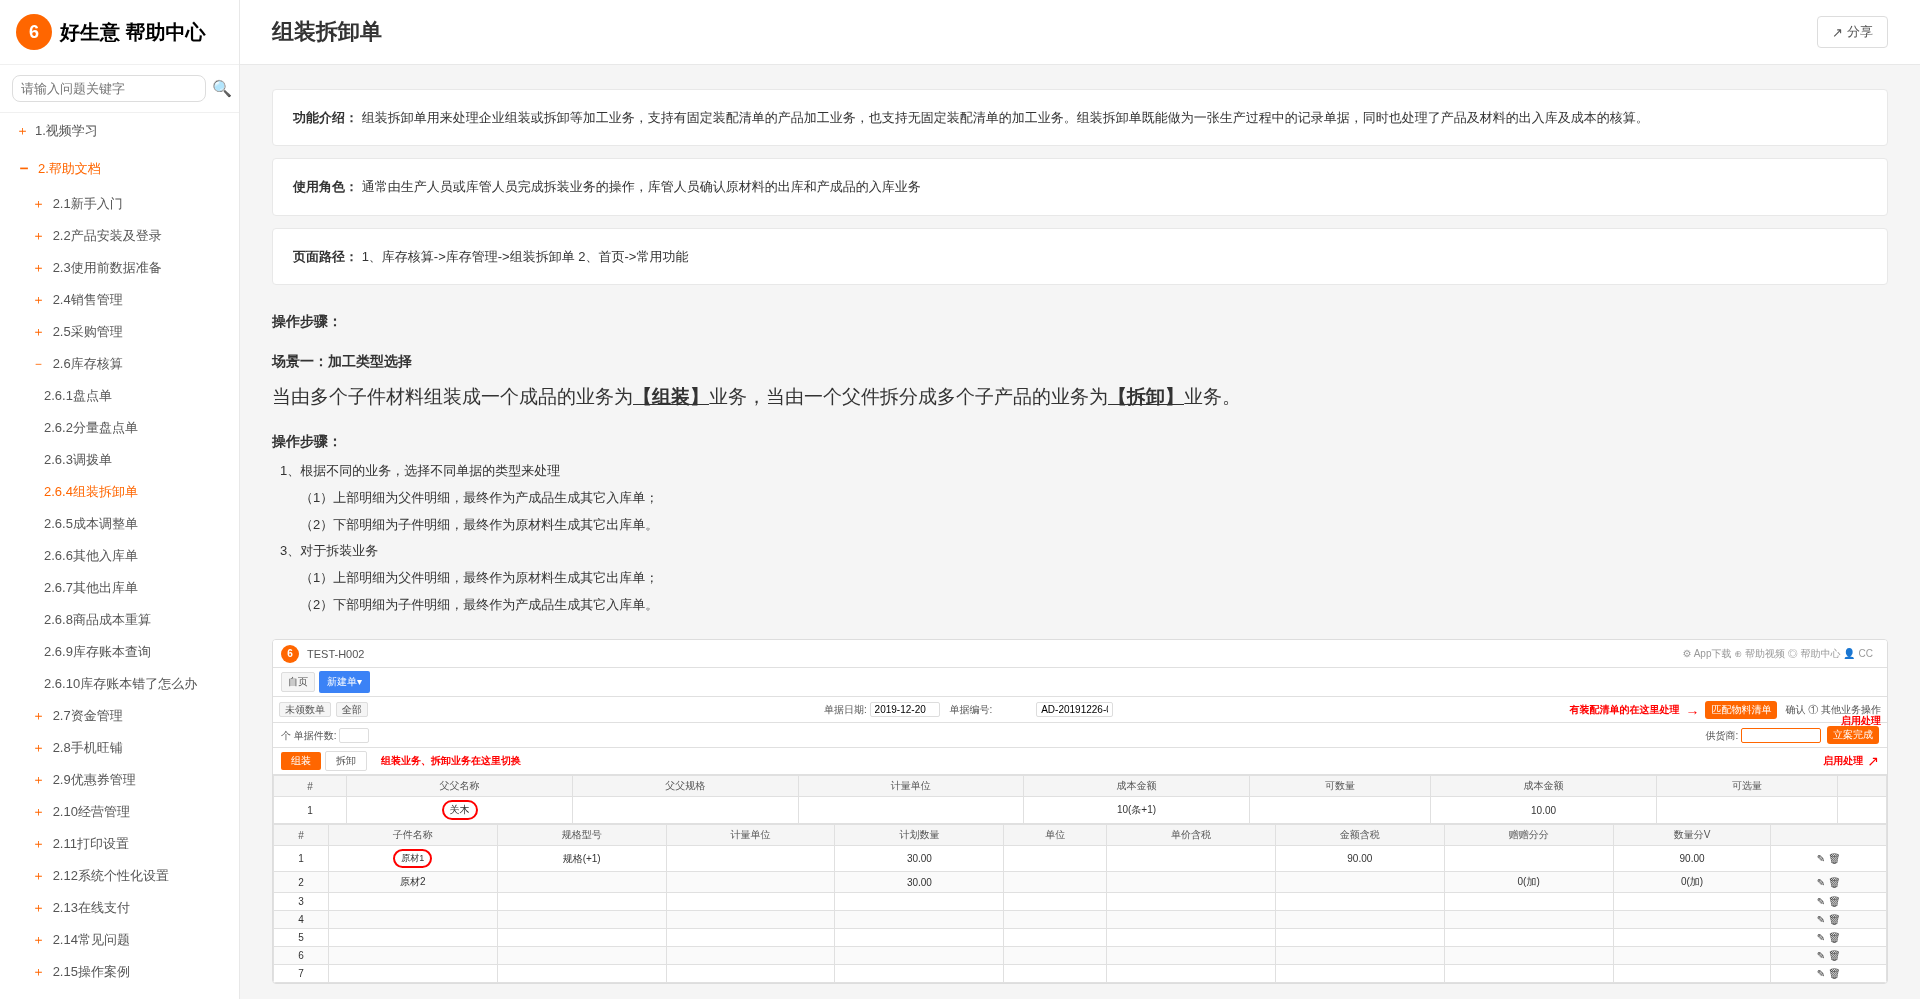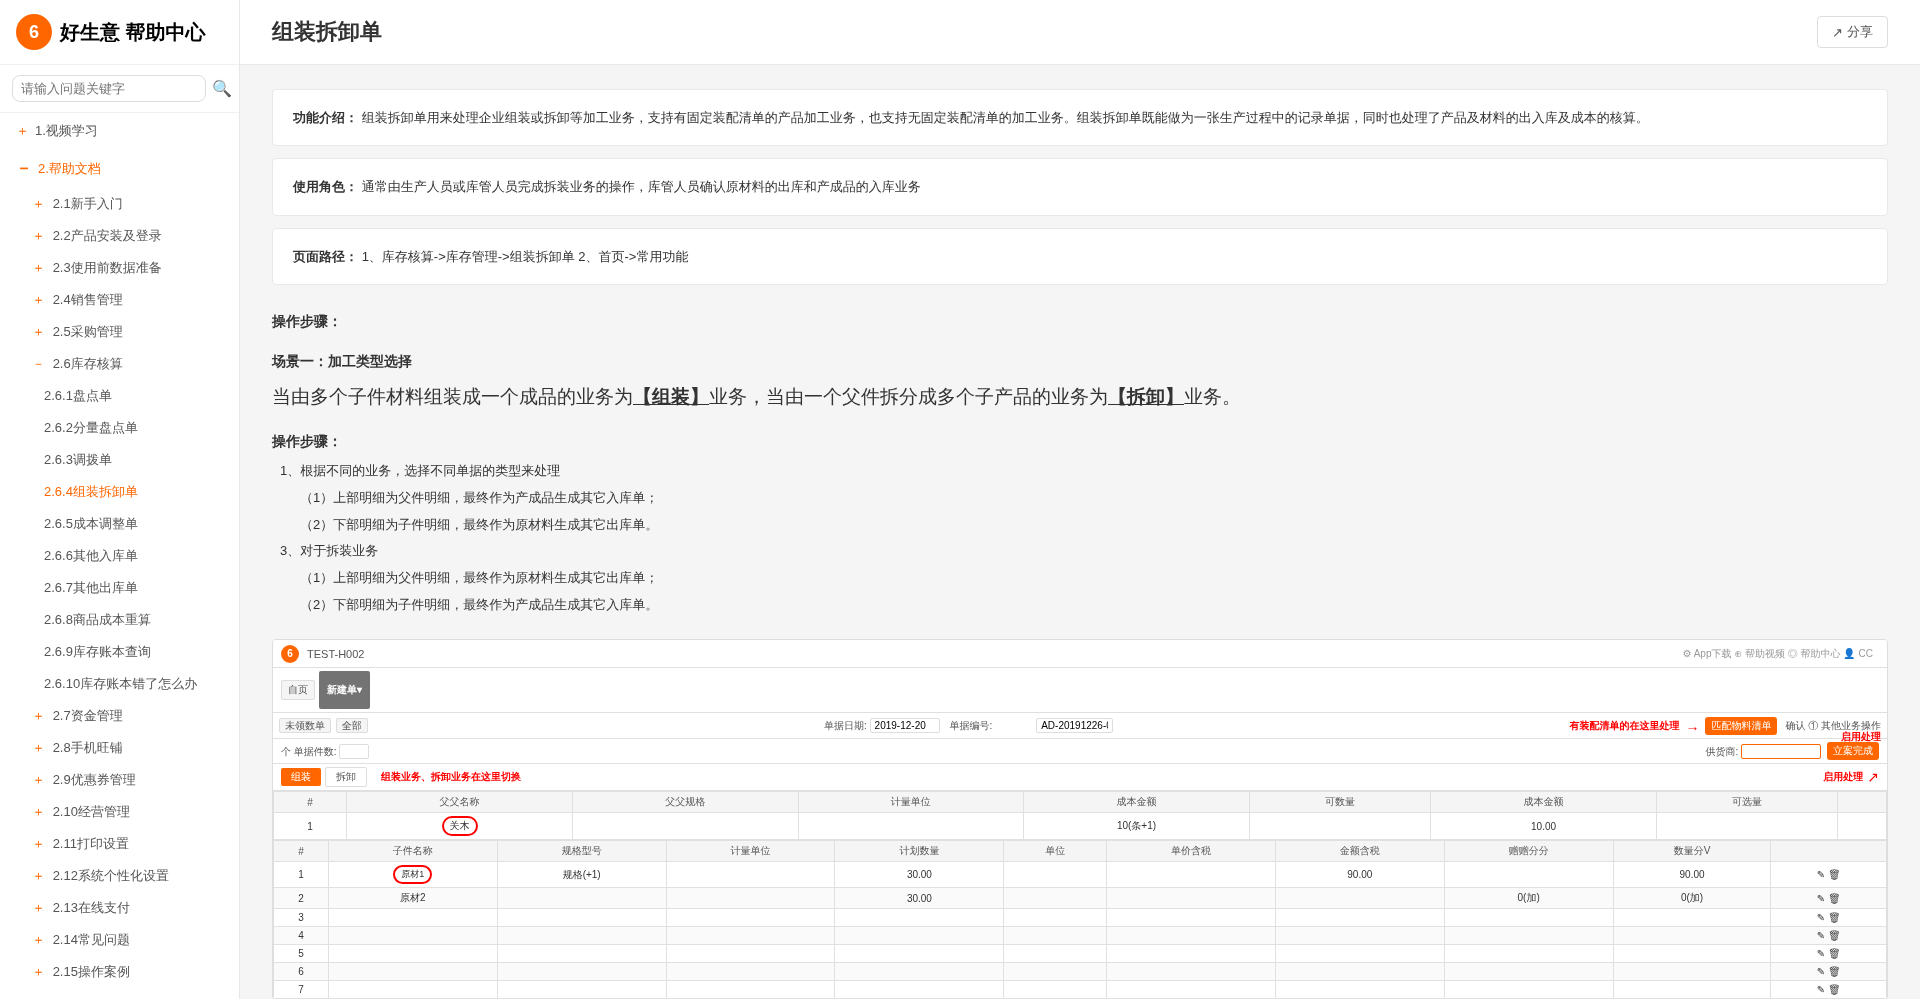--- a/index.html
+++ b/index.html
@@ -435,21 +435,21 @@
 
         <div class="mini-topbar">
           <div class="mini-topbar-logo">6</div>
           <span style="font-size:11px;color:#555;">TEST-H002</span>
           <div style="flex:1"></div>
           <span style="font-size:10px;color:#999;margin-right:6px">⚙ App下载 ⊕ 帮助视频 ◎ 帮助中心 👤 CC</span>
         </div>
 
         <div style="background:#fff;display:flex;align-items:center;padding:3px 8px;gap:4px;border-bottom:1px solid #e0e0e0;">
           <span style="font-size:10px;color:#555;padding:2px 6px;background:#f5f5f5;border-radius:2px;border:1px solid #ddd;">自页</span>
-          <span style="font-size:10px;color:#fff;padding:12px 8px;background:#737373;border-radius:2px;font-weight:bold;">新建单▾</span>
+          <span style="font-size:10px;color:#fff;padding:4px 8px;background:#3b82f6;border-radius:2px;">新建单▾</span>
           <div style="flex:1"></div>
         </div>
 
         <div class="mini-toolbar">
           <span style="font-size:10px;color:#555;">
             <span style="border:1px solid #ddd;padding:1px 5px;border-radius:2px;background:#f5f5f5;">未领数单</span>
             <span style="border:1px solid #ddd;padding:1px 5px;border-radius:2px;background:#f5f5f5;margin-left:2px;">全部</span>
           </span>
           <div style="flex:1"></div>
           <span style="font-size:10px;color:#555;">

